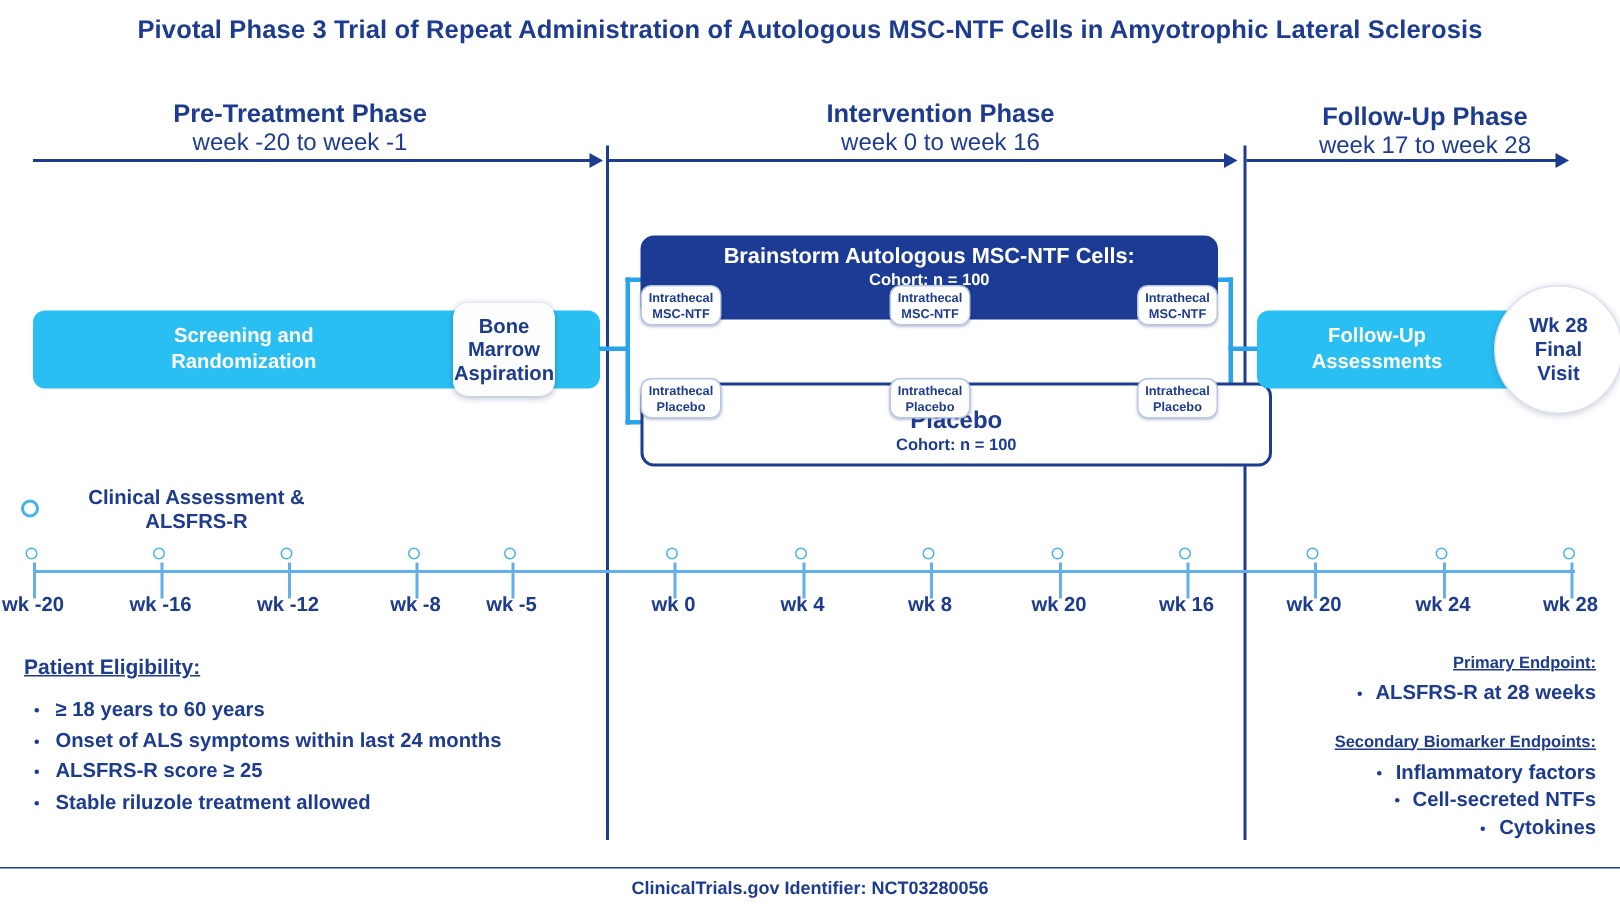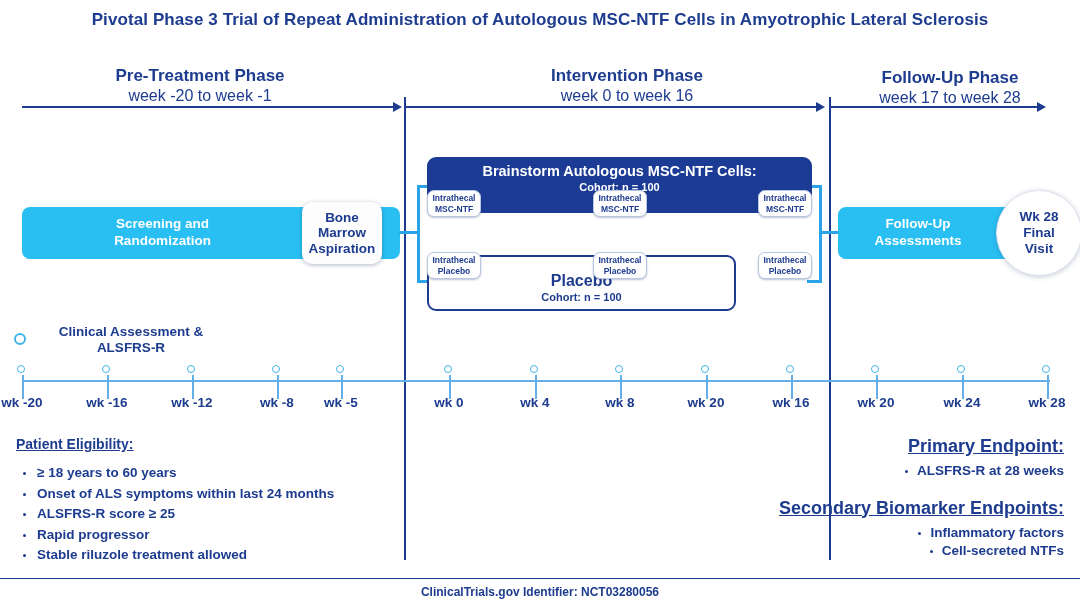--- a/index.html
+++ b/index.html
@@ -43,21 +43,21 @@
   }
 
   
   .darkbox {
     position:absolute; left:427px; top:157px; width:385px; height:56px;
     background:#1b3b94; border-radius:9px; color:#ffffff; text-align:center;
   }
   .darkbox .d-title { font-size:14.5px; font-weight:700; margin-top:6px; }
   .darkbox .d-sub   { font-size:11px; font-weight:700; margin-top:2px; }
   .placebobox {
-    position:absolute; left:427px; top:255px; width:309px; height:56px;
+    position:absolute; left:427px; top:255px; width:421px; height:56px;
     background:#ffffff; border:2px solid #1d3c8f; border-radius:9px;
     text-align:center; color:#1d3c8f;
   }
   .placebobox .p-title { font-size:16px; font-weight:700; margin-top:15px; }
   .placebobox .p-sub   { font-size:11px; font-weight:700; margin-top:1px; }
   .pill {
     position:absolute; width:54px; height:27px; background:#ffffff;
     border:1px solid #b9c6e2; border-radius:7px;
     box-shadow:0 1px 2px rgba(30,50,110,0.3);
     display:flex; align-items:center; justify-content:center; text-align:center;
@@ -100,21 +100,21 @@
   }
 
   
   .elig { position:absolute; left:16px; top:436px; width:400px; }
   .elig-heading { font-size:14px; font-weight:700; text-decoration:underline; color:#1d3c8f; }
   .blist { list-style:none; margin-top:13px; }
   .blist li { display:flex; align-items:flex-start; font-size:13.5px; font-weight:700; color:#1d3c8f; margin-bottom:5.5px; }
   .blist li .dot { width:3px; height:3px; background:#1d3c8f; border-radius:50%; margin:7px 11px 0 7px; flex:0 0 auto; }
 
   .endpoints { position:absolute; right:16px; top:436px; width:320px; text-align:right; }
-  .ep-heading { font-size:18px; font-weight:700; text-decoration:underline; color:#1d3c8f; }
+  .ep-heading { font-size:11px; font-weight:700; text-decoration:underline; color:#1d3c8f; }
   .rlist { list-style:none; margin-top:6px; }
   .rlist li { display:flex; justify-content:flex-end; align-items:flex-start; font-size:13.5px; font-weight:700; color:#1d3c8f; margin-bottom:3.5px; }
   .rlist li .dot { width:3px; height:3px; background:#1d3c8f; border-radius:50%; margin:7px 9px 0 0; flex:0 0 auto; }
   .ep-gap { height:16px; }
 
   
   .footer-line { position:absolute; left:0; top:578px; width:1080px; height:1px; background:#1d3c8f; }
   .footer-text {
     position:absolute; top:585px; left:0; width:1080px; text-align:center;
     font-size:12px; font-weight:700; color:#1d3c8f;
@@ -146,21 +146,21 @@
   <div class="arrowhead" style="left:816px; top:102px;"></div>
   <div class="hline" style="left:831px; top:106px; width:208px;"></div>
   <div class="arrowhead" style="left:1037px; top:102px;"></div>
 
   <div class="vdivider" style="left:404px; top:97px; height:463px;"></div>
   <div class="vdivider" style="left:829px; top:97px; height:463px;"></div>
 
   <div class="cyanbar" style="left:22px; top:207px; width:378px;">
     <div class="bar-label" style="left:68px; width:145px;">Screening and Randomization</div>
   </div>
-  <div class="whitecard" style="left:302px; top:202px; width:80px; height:62px;">
+  <div class="whitecard" style="left:302px; top:202px; width:68px; height:62px;">
     <span>Bone Marrow Aspiration</span>
   </div>
 
   <div class="cline" style="left:399px; top:231px; width:21px; height:3px;"></div>
   <div class="cline" style="left:417px; top:185px; width:3px; height:98px;"></div>
   <div class="cline" style="left:417px; top:185px; width:15px; height:3px;"></div>
   <div class="cline" style="left:417px; top:280px; width:15px; height:3px;"></div>
 
   <div class="cline" style="left:819px; top:231px; width:21px; height:3px;"></div>
   <div class="cline" style="left:819px; top:185px; width:3px; height:98px;"></div>
@@ -284,24 +284,20 @@
       <li>
           <span class="dot"></span>
           <span>Onset of ALS symptoms within last 24 months</span>
         </li>
       <li>
           <span class="dot"></span>
           <span>ALSFRS-R score ≥ 25</span>
         </li>
       <li>
           <span class="dot"></span>
-          <span>Rapid progressor</span>
-        </li>
-      <li>
-          <span class="dot"></span>
           <span>Stable riluzole treatment allowed</span>
         </li>
     </ul>
   </div>
 
   <div class="endpoints">
     <div class="ep-heading">Primary Endpoint:</div>
     <ul class="rlist">
       <li>
           <span class="dot"></span>
@@ -312,19 +308,23 @@
     <div class="ep-heading">Secondary Biomarker Endpoints:</div>
     <ul class="rlist">
       <li>
           <span class="dot"></span>
           <span>Inflammatory factors</span>
         </li>
       <li>
           <span class="dot"></span>
           <span>Cell-secreted NTFs</span>
         </li>
+      <li>
+          <span class="dot"></span>
+          <span>Cytokines</span>
+        </li>
     </ul>
   </div>
 
   <div class="footer-line"></div>
   <div class="footer-text">ClinicalTrials.gov Identifier: NCT03280056</div>
 
 </div>
 
 </body></html>

